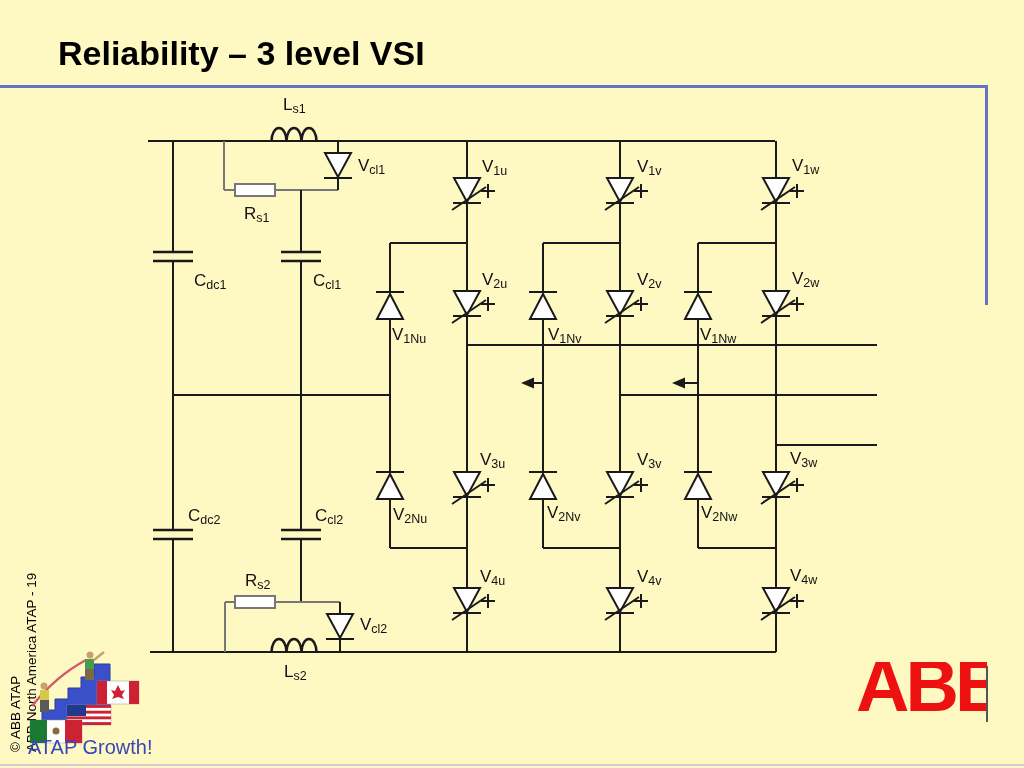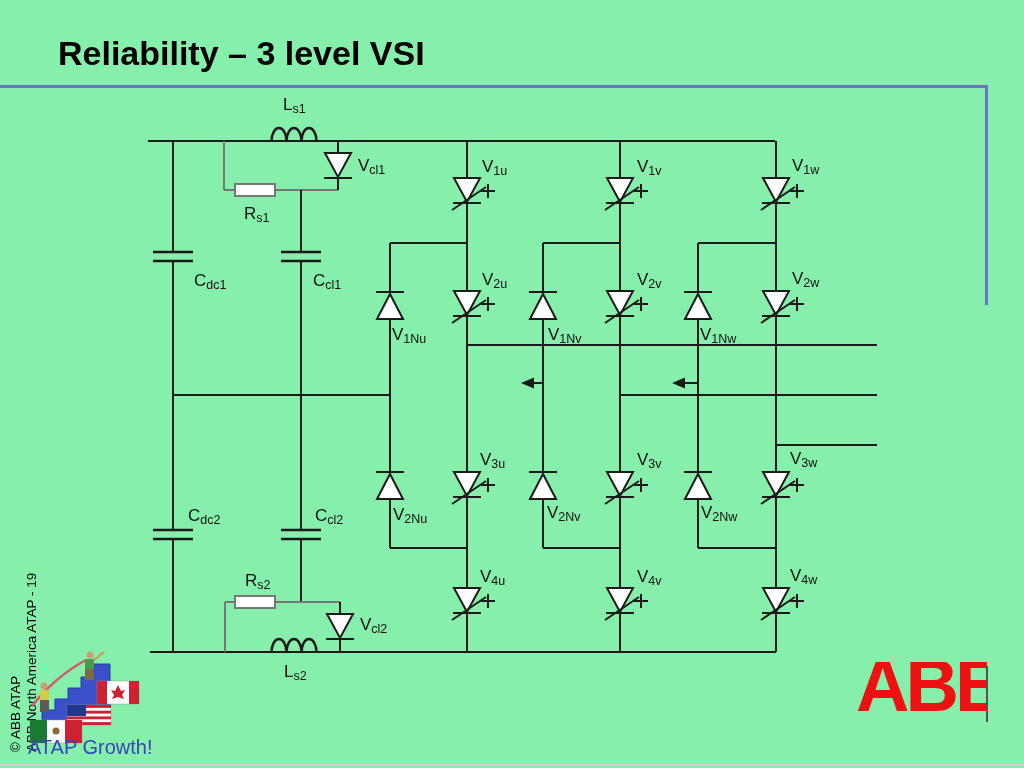--- a/index.html
+++ b/index.html
@@ -1,18 +1,18 @@
 <!DOCTYPE html>
 <html><head>
 <meta charset="utf-8">
 <style>
   html,body{margin:0;padding:0;background:#fff;}
   body{width:1024px;height:768px;position:relative;overflow:hidden;
        font-family:"Liberation Sans",sans-serif;}
-  .slide{position:absolute;inset:0;background:#86efac;}
+  .slide{position:absolute;inset:0;background:#fef9c3;}
   .title{position:absolute;left:58px;top:34px;margin:0;font-size:34px;
          font-weight:bold;color:#000;white-space:nowrap;}
   .rule-top{position:absolute;left:0;top:85px;width:988px;height:3px;background:#6673c5;}
   .rule-right{position:absolute;left:985px;top:85px;width:3px;height:220px;background:#6673c5;}
   .rule-bottom{position:absolute;left:0;top:764px;width:1024px;height:2px;background:#dccad3;}
   svg.circuit{position:absolute;left:0;top:0;}
   .copyright{position:absolute;left:8px;top:752px;transform:rotate(-90deg);
              transform-origin:0 0;font-size:13.5px;line-height:16px;color:#000;
              white-space:nowrap;}
   .atap{position:absolute;left:28px;top:648px;width:152px;height:100px;}

